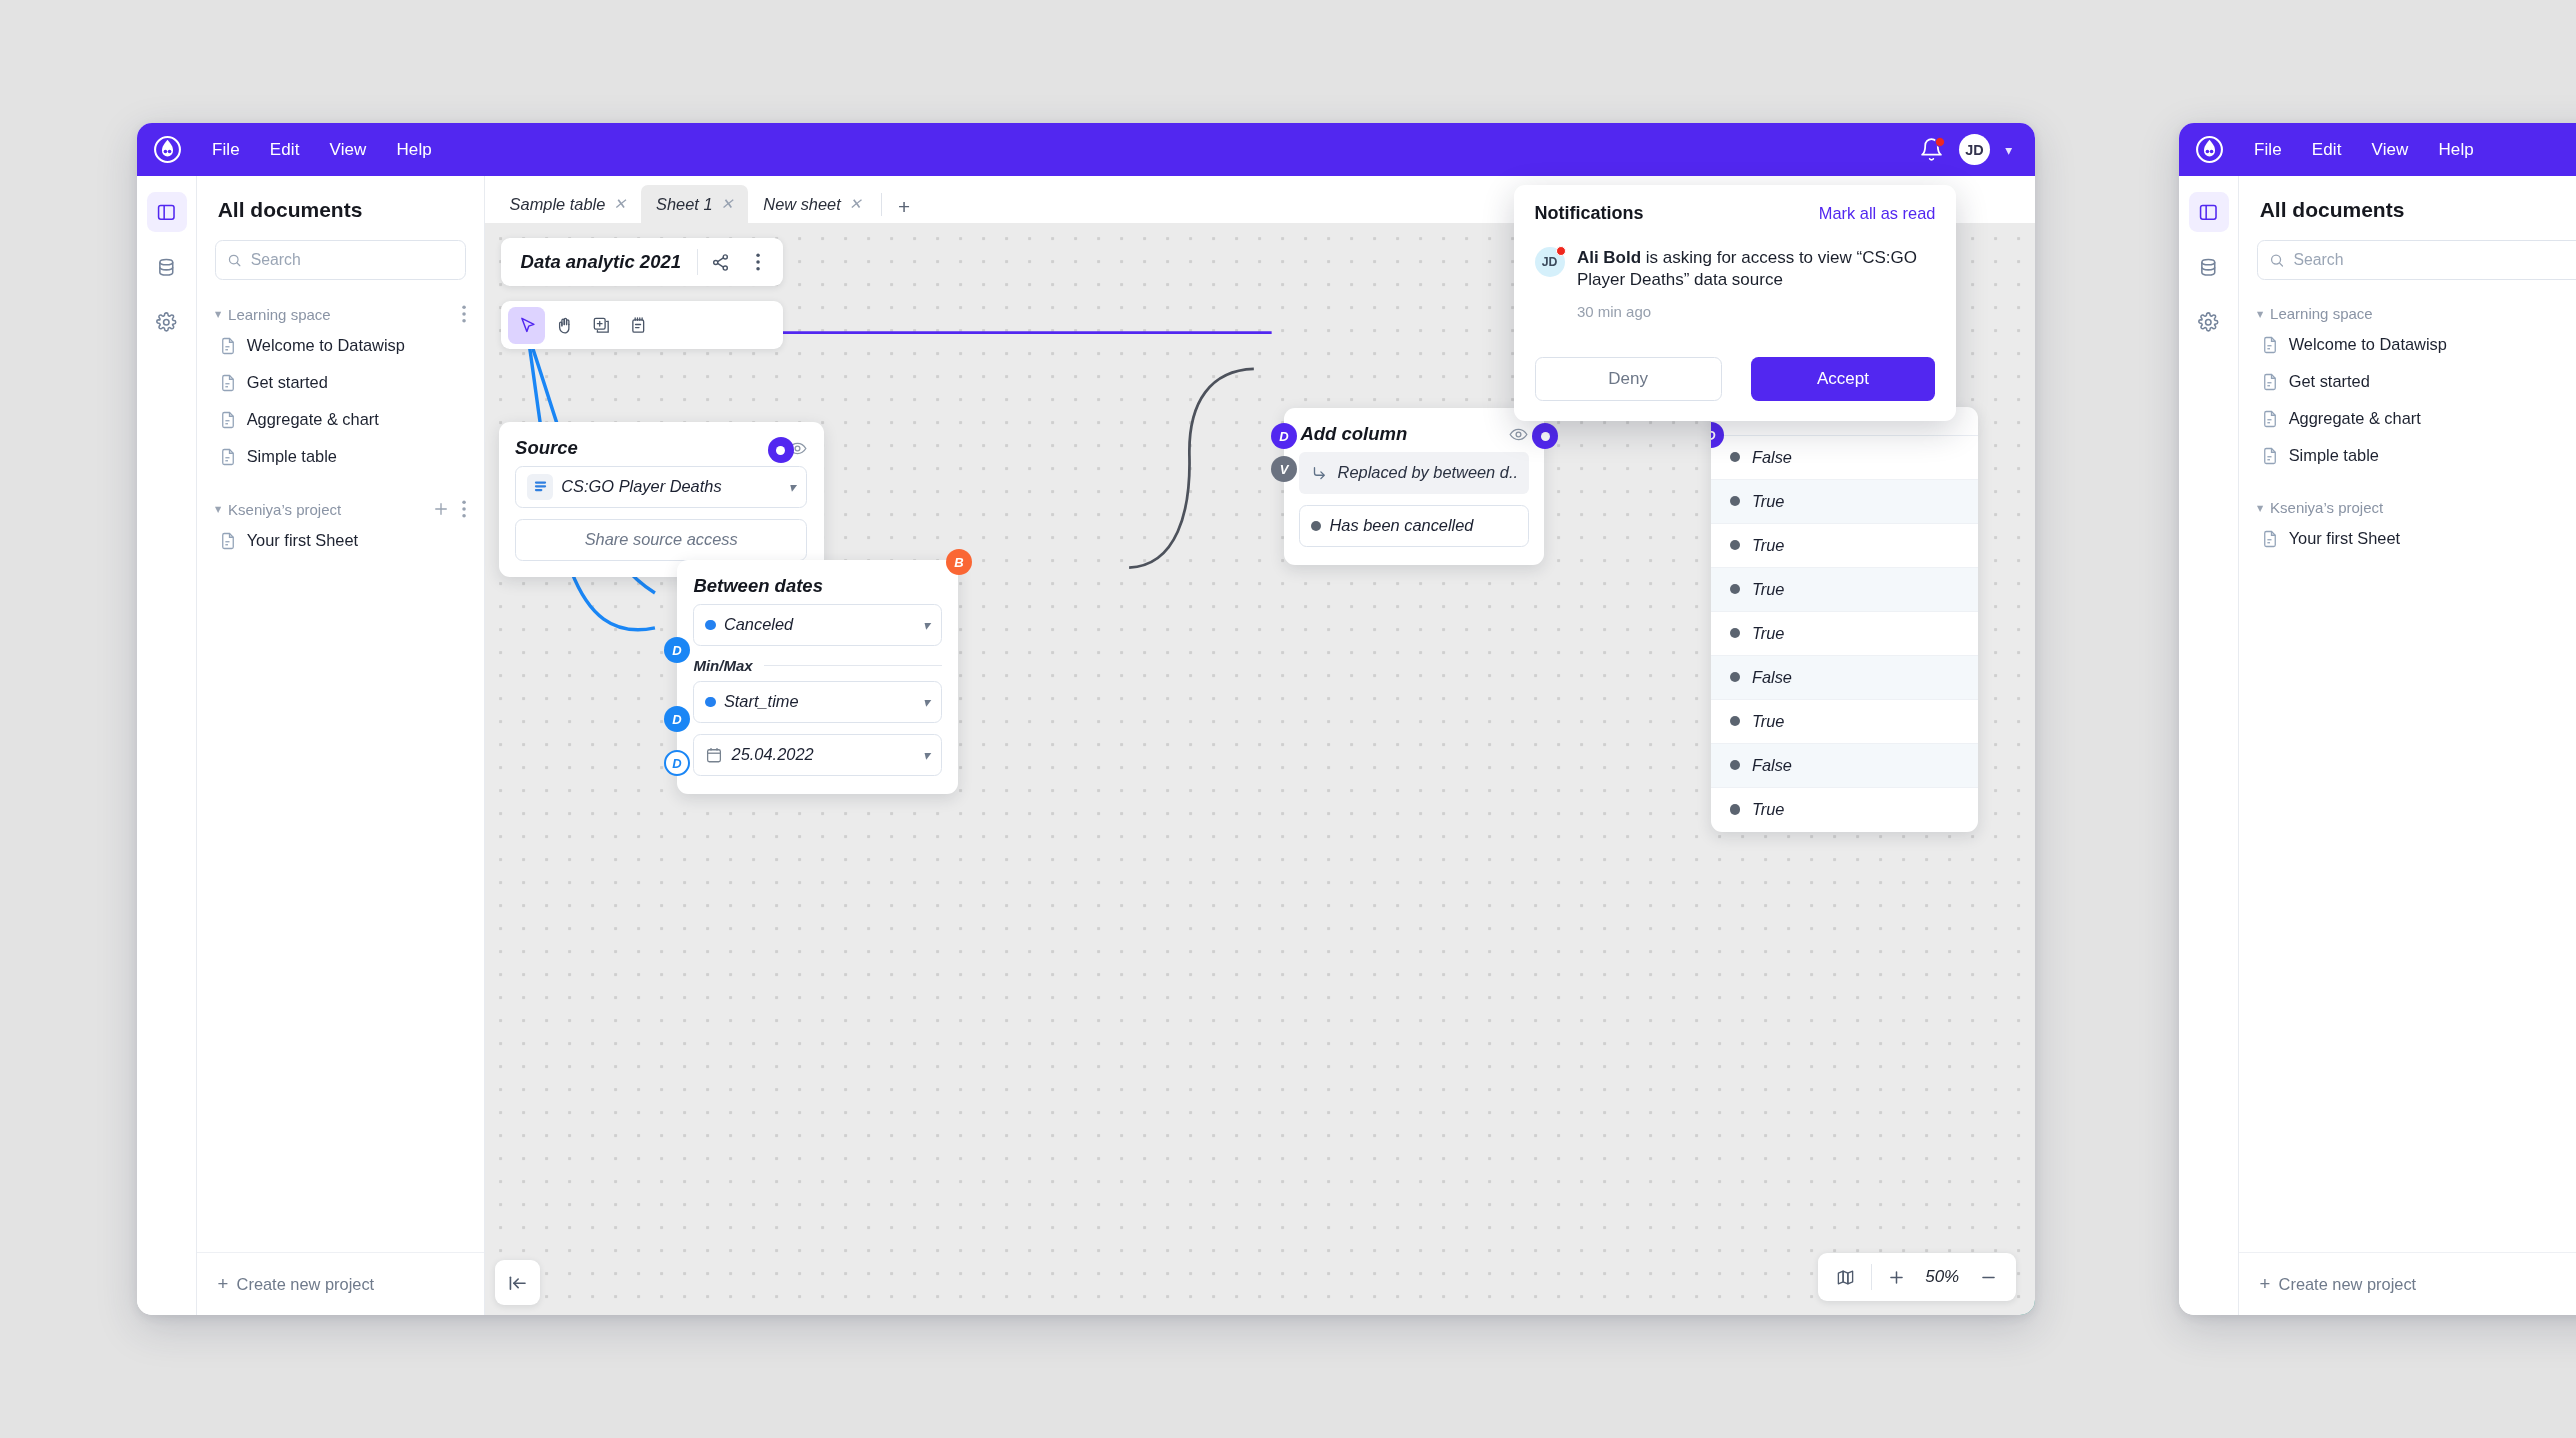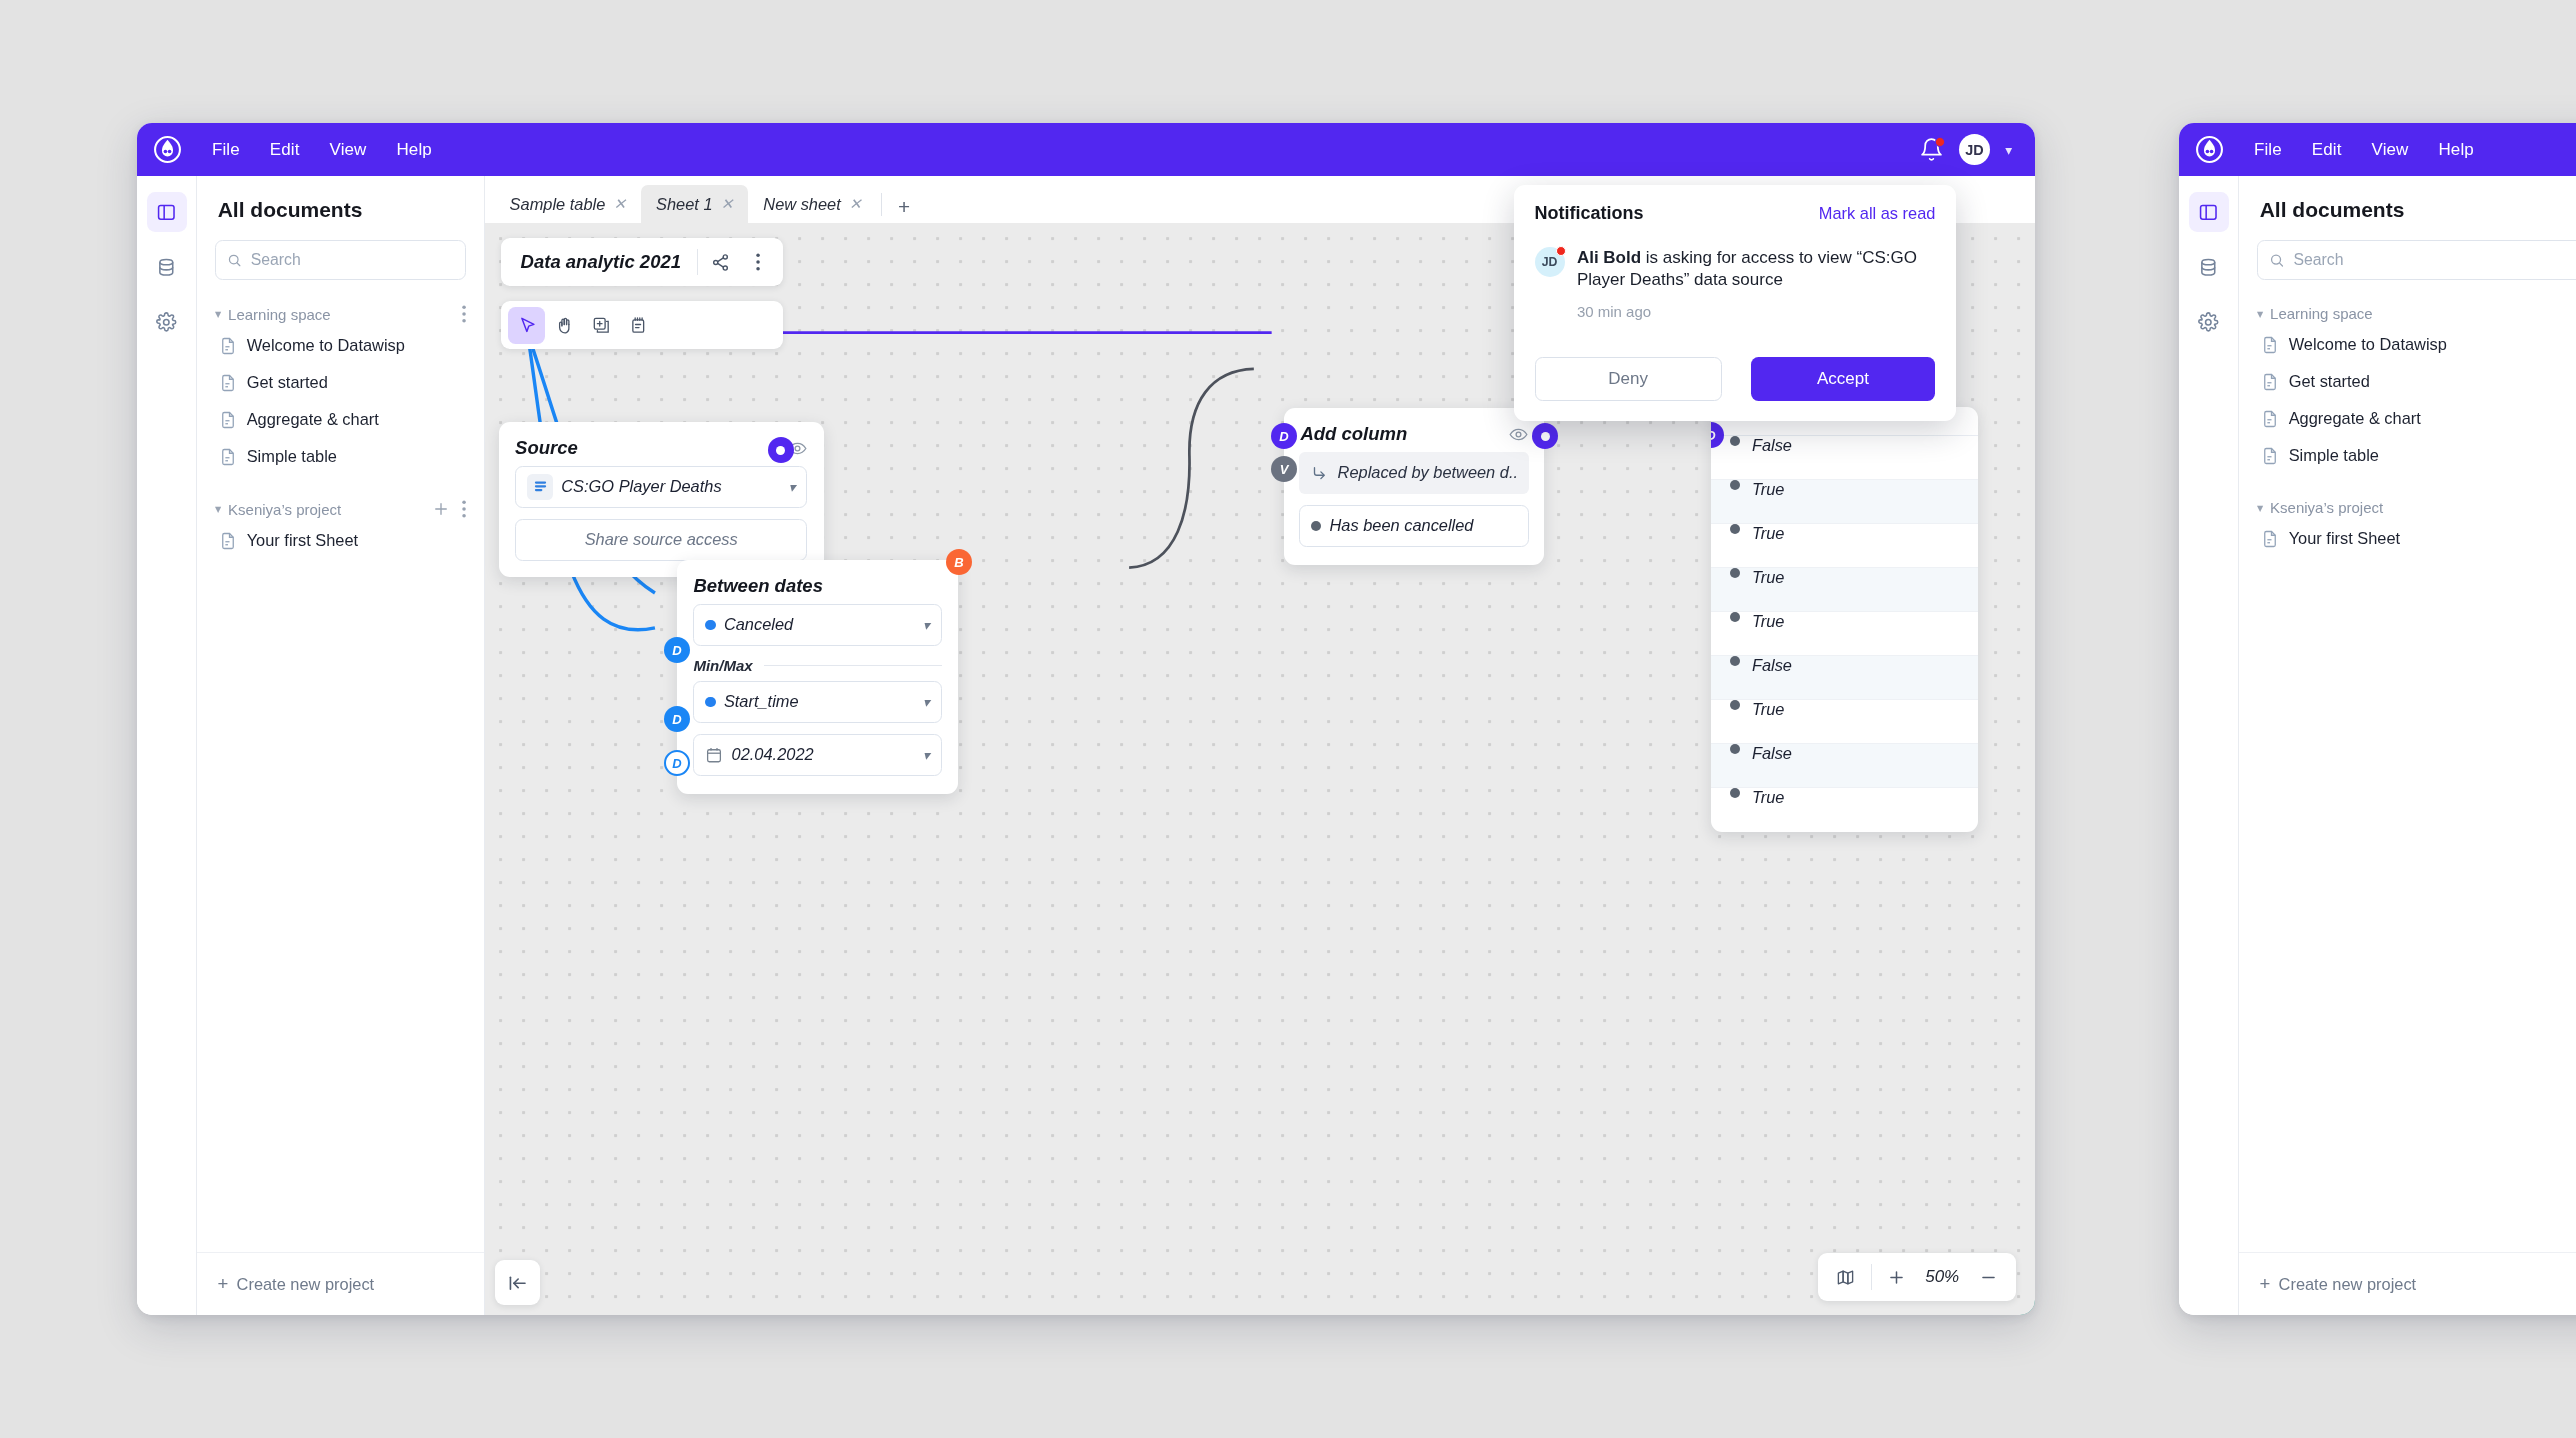--- a/index.html
+++ b/index.html
@@ -235,21 +235,21 @@
     box-shadow: 0 4.1px 15px rgba(30,35,55,.13); z-index: 4;
   }
   .tbl-head-title { font-size: 18.5px; font-weight: 700; color: #14171f; padding: 15px 18px 20.6px 18px; }
   .tbl-colhead {
     display: flex; align-items: center; gap: 8.2px; padding: 0 0 9.6px 0;
     justify-content: center; font-size: 15.8px; color: #5d6775; font-weight: 600;
     border-bottom: 0.7px solid #e9edf3;
   }
   .tbl-colhead .x { color: #8c95a3; font-size: 15px; cursor: pointer; margin-left: 2.7px; }
   .tbl-row {
-    display: flex; gap: 11.6px; height: 44px; padding-left: 19px;
+    display: flex; align-items: center; gap: 11.6px; height: 44px; padding-left: 19px;
     font-size: 16.4px; color: #1b2030; border-bottom: 0.7px solid #eef1f5;
   }
   .tbl-row.alt { background: #f4f8fb; }
 
   
   .notif {
     position: absolute; left: 1514px; top: 185px; width: 442px;
     background: #fff; border-radius: 11px; z-index: 40;
     box-shadow: 0 9.6px 33px rgba(25,30,50,.20);
     padding: 18px 20.6px 20.6px 20.6px;
@@ -584,21 +584,21 @@
                 <span class="chev">▾</span>
               </div>
 
               <div class="field" style="margin-top:11px;">
                 <svg width="18" height="18" viewBox="0 0 24 24" fill="none" stroke="#77828f" stroke-width="1.7" style="flex:none">
                   <rect x="3.5" y="5" width="17" height="16" rx="2.2"></rect>
                   <line x1="3.5" y1="9.6" x2="20.5" y2="9.6"></line>
                   <line x1="8" y1="2.8" x2="8" y2="6"></line>
                     <line x1="16" y1="2.8" x2="16" y2="6"></line>
                 </svg>
-                <span>02.04.2022</span>
+                <span>25.04.2022</span>
                 <span class="chev">▾</span>
               </div>
             </div>
 
             <div class="port port-blue" style="left:-13px; top:77px;">D</div>
             <div class="port port-blue" style="left:-13px; top:146px;">D</div>
             <div class="port port-ring" style="left:-13px; top:190px;">D</div>
             <div class="port port-orange" style="left:269px; top:-11px;">B</div>
           </div>
 

